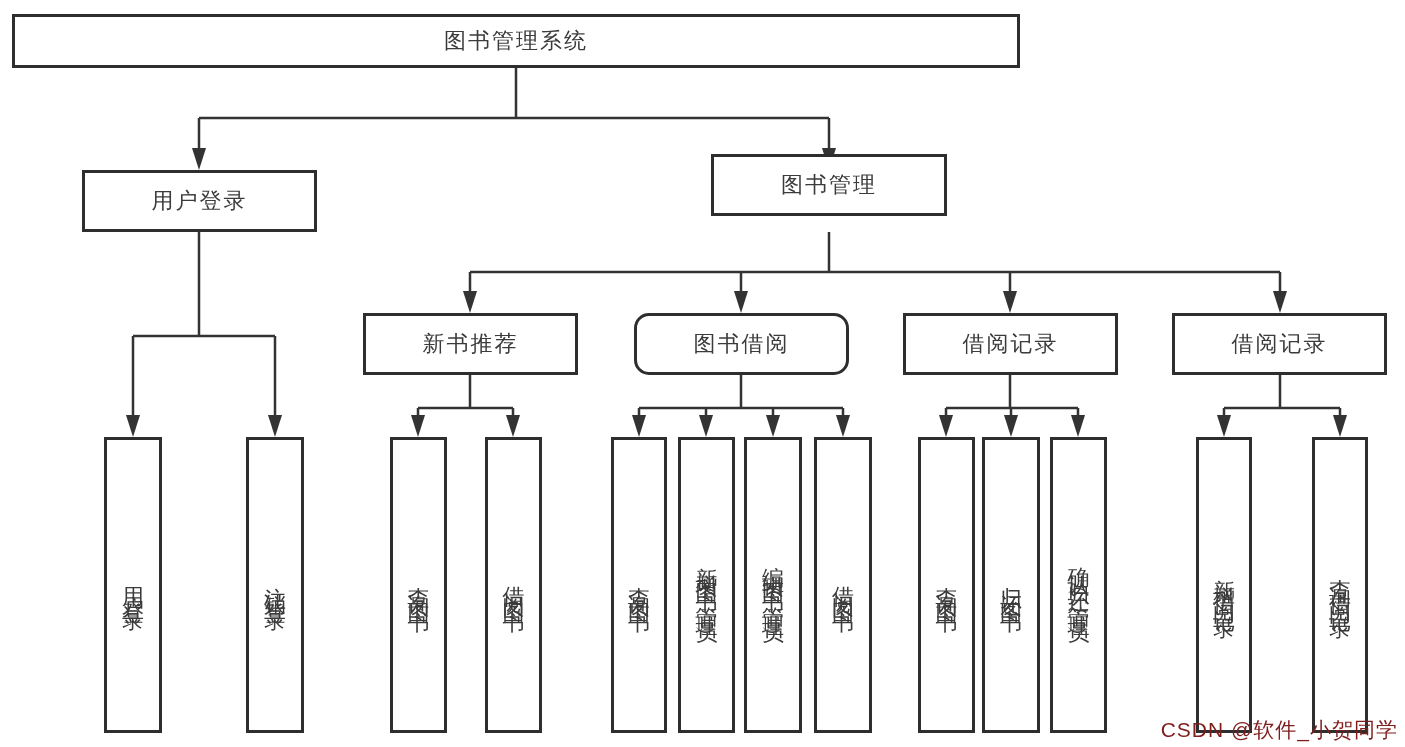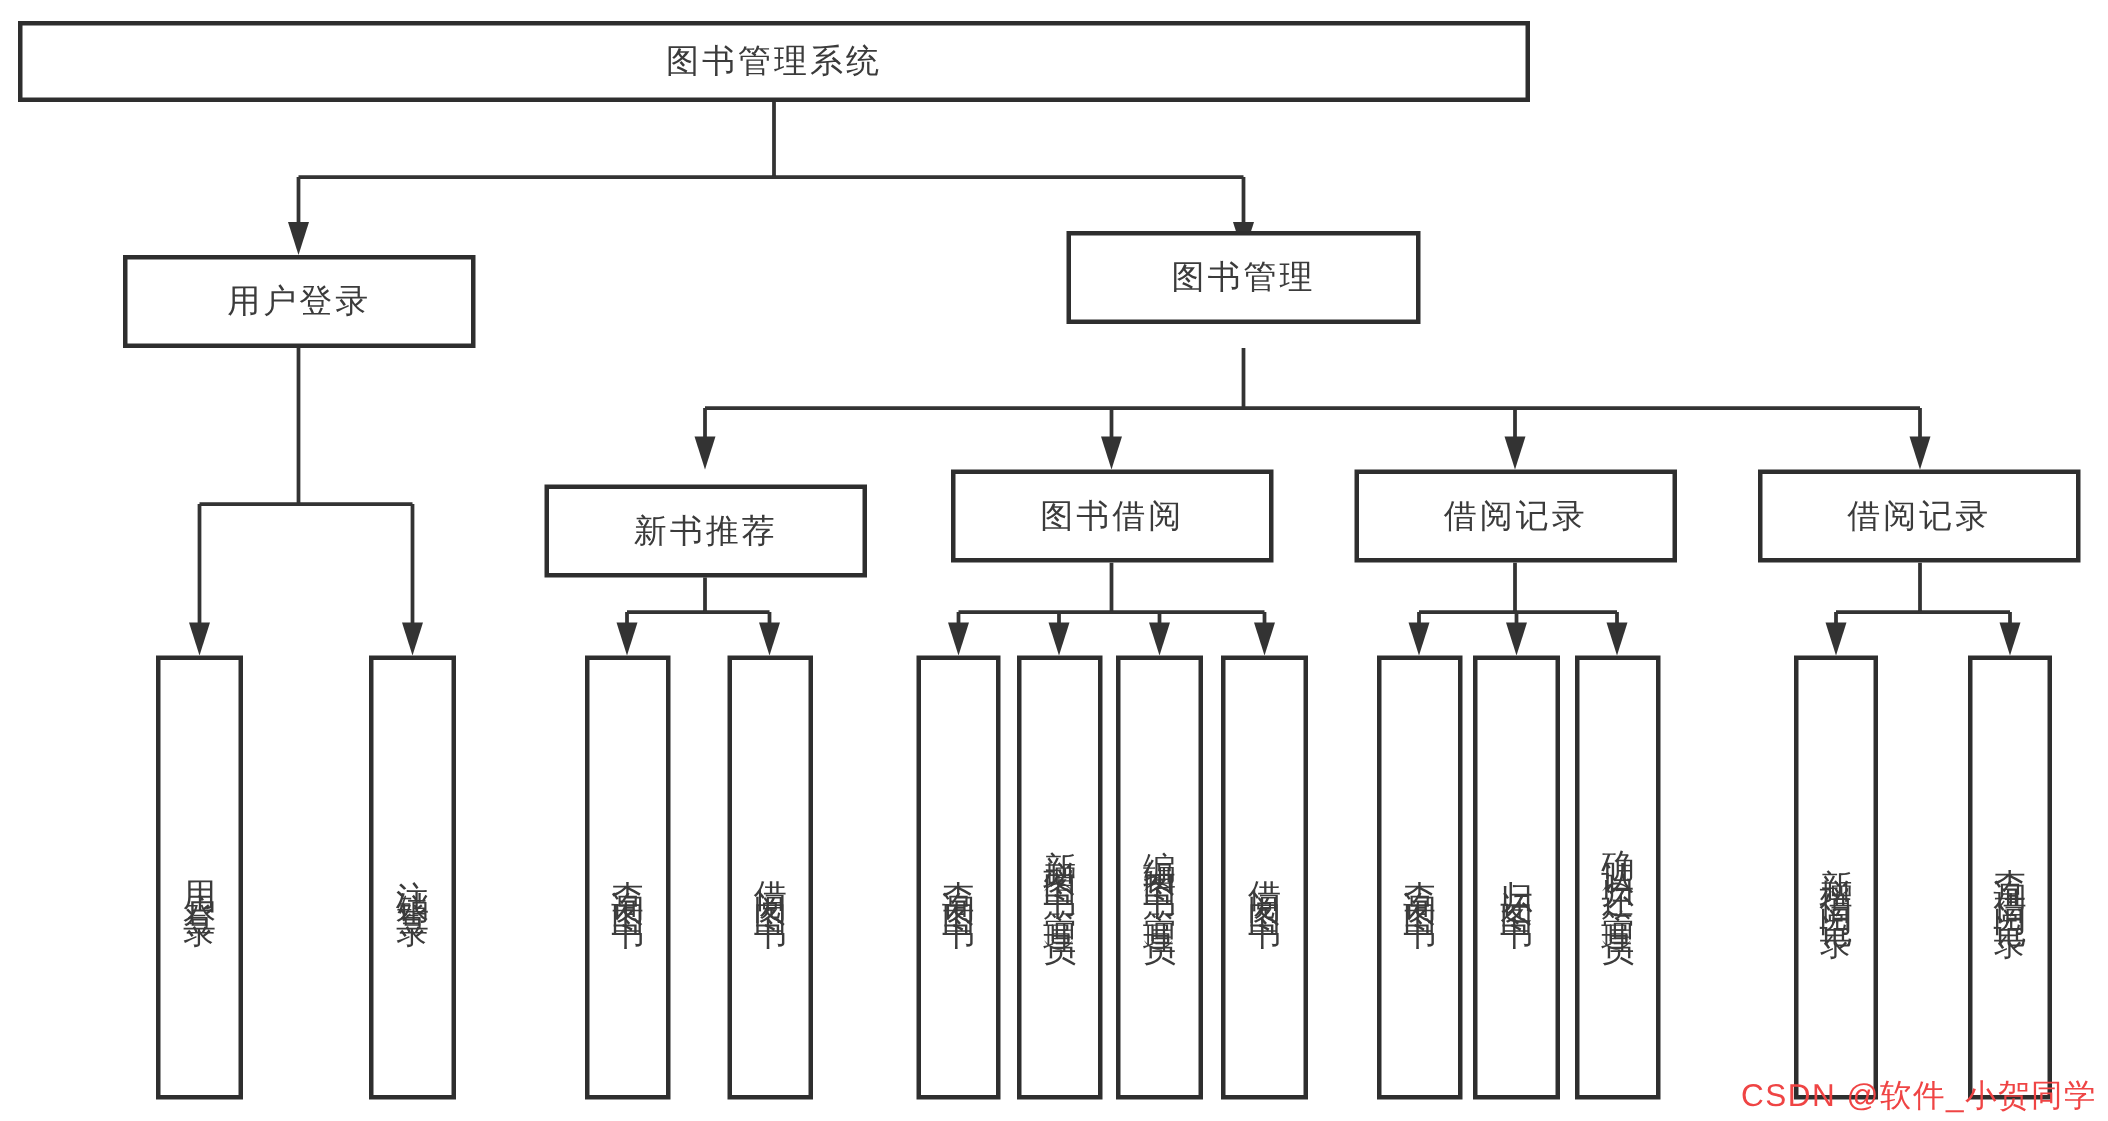--- a/index.html
+++ b/index.html
@@ -51,21 +51,21 @@
     letter-spacing: 8px;
     line-height: 1;
     z-index: 2;
   }
   .watermark {
     position: absolute;
     right: 7px;
     top: 716px;
     font-size: 21px;
     letter-spacing: 1px;
-    color: #ef4444;
+    color: #7f1d1d;
     z-index: 3;
     white-space: nowrap;
   }
 </style>
 </head>
 <body>
 
 <div class="stage">
 
   <svg class="connectors" width="1405" height="747" viewBox="0 0 1405 747">
@@ -106,22 +106,22 @@
       <polygon points="1217,415 1231,415 1224,437"></polygon>
       <polygon points="1333,415 1347,415 1340,437"></polygon>
     </g>
   </svg>
 
   <div class="node" style="left:12px; top:14px; width:1008px; height:54px;">图书管理系统</div>
 
   <div class="node" style="left:82px; top:170px; width:235px; height:62px;">用户登录</div>
   <div class="node" style="left:711px; top:154px; width:236px; height:62px;">图书管理</div>
 
-  <div class="node" style="left:363px; top:313px; width:215px; height:62px;margin-top:10px;">新书推荐</div>
-  <div class="node" style="left:634px; top:313px; width:215px; height:62px;">图书借阅</div>
+  <div class="node" style="left:363px; top:313px; width:215px; height:62px;">新书推荐</div>
+  <div class="node" style="left:634px; top:313px; width:215px; height:62px;border-radius:15px;">图书借阅</div>
   <div class="node" style="left:903px; top:313px; width:215px; height:62px;">借阅记录</div>
   <div class="node" style="left:1172px; top:313px; width:215px; height:62px;">借阅记录</div>
 
   <div class="leaf" style="left:104px; width:58px;">用户登录</div>
   <div class="leaf" style="left:246px; width:58px;">注销登录</div>
 
   <div class="leaf" style="left:390px; width:57px;">查询图书</div>
   <div class="leaf" style="left:485px; width:57px;">借阅图书</div>
 
   <div class="leaf" style="left:611px; width:56px;">查询图书</div>

